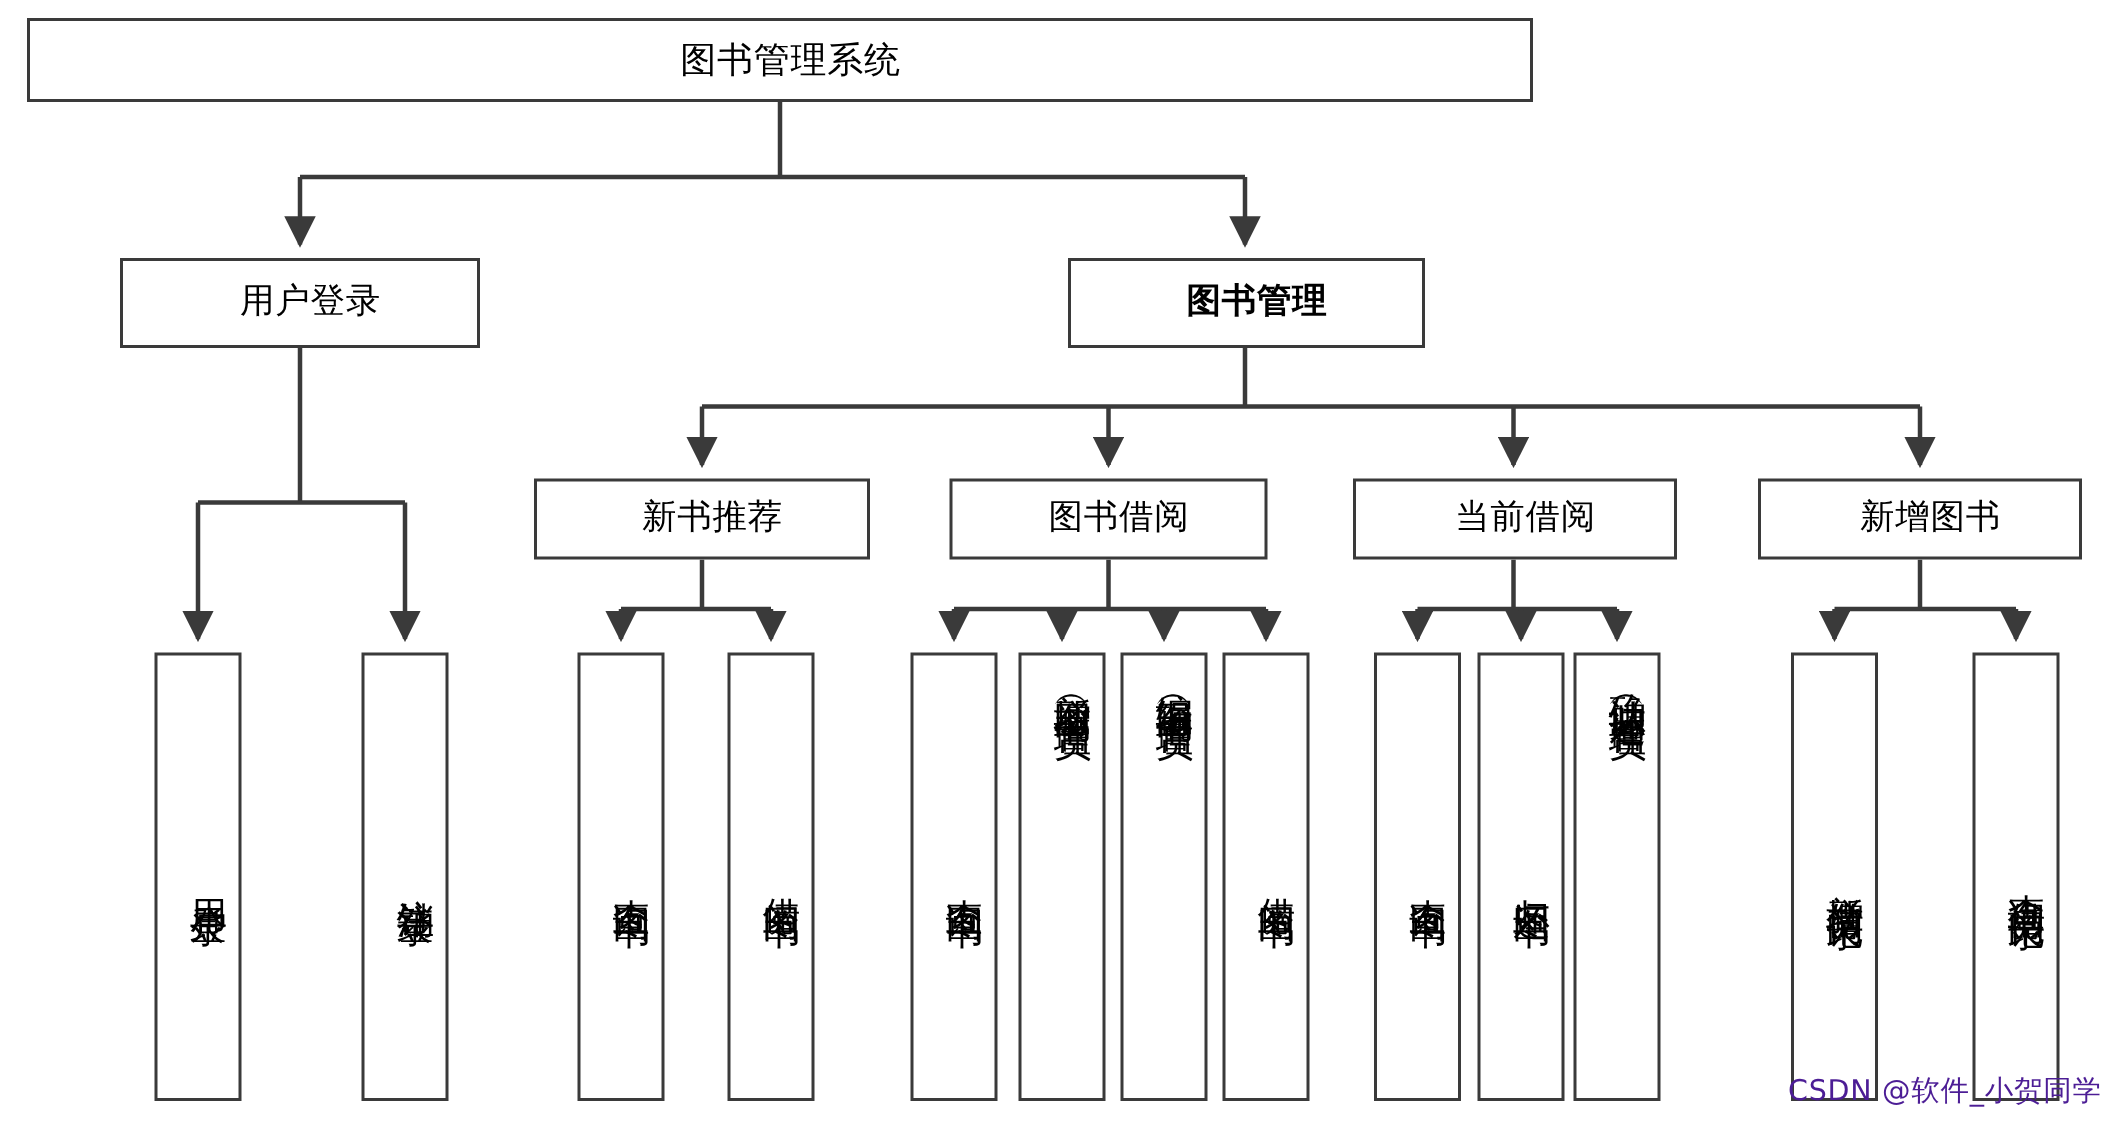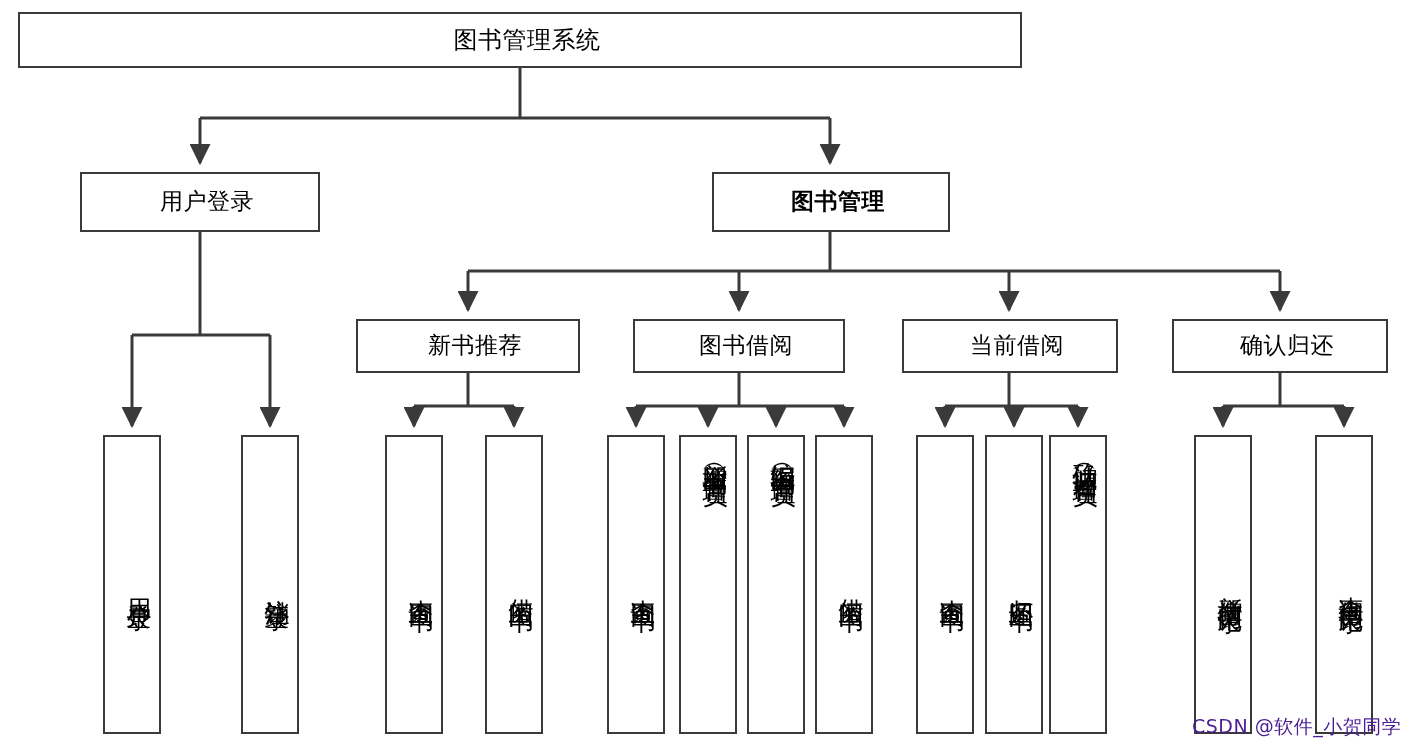--- a/index.html
+++ b/index.html
@@ -145,21 +145,21 @@
   <div class="node h" style="left:356px; top:319px; width:224px; height:54px;">
     <span class="label">新书推荐</span>
   </div>
   <div class="node h" style="left:633px; top:319px; width:212px; height:54px;">
     <span class="label">图书借阅</span>
   </div>
   <div class="node h" style="left:902px; top:319px; width:216px; height:54px;">
     <span class="label">当前借阅</span>
   </div>
   <div class="node h" style="left:1172px; top:319px; width:216px; height:54px;">
-    <span class="label">确认归还</span>
+    <span class="label">新增图书</span>
   </div>
 
   <div class="node v mid" style="left:103px; top:435px; width:58px; height:299px;">
     <span class="label">用户登录</span>
   </div>
   <div class="node v mid" style="left:241px; top:435px; width:58px; height:299px;">
     <span class="label">注销登录</span>
   </div>
   <div class="node v mid" style="left:385px; top:435px; width:58px; height:299px;">
     <span class="label">查询图书</span>

